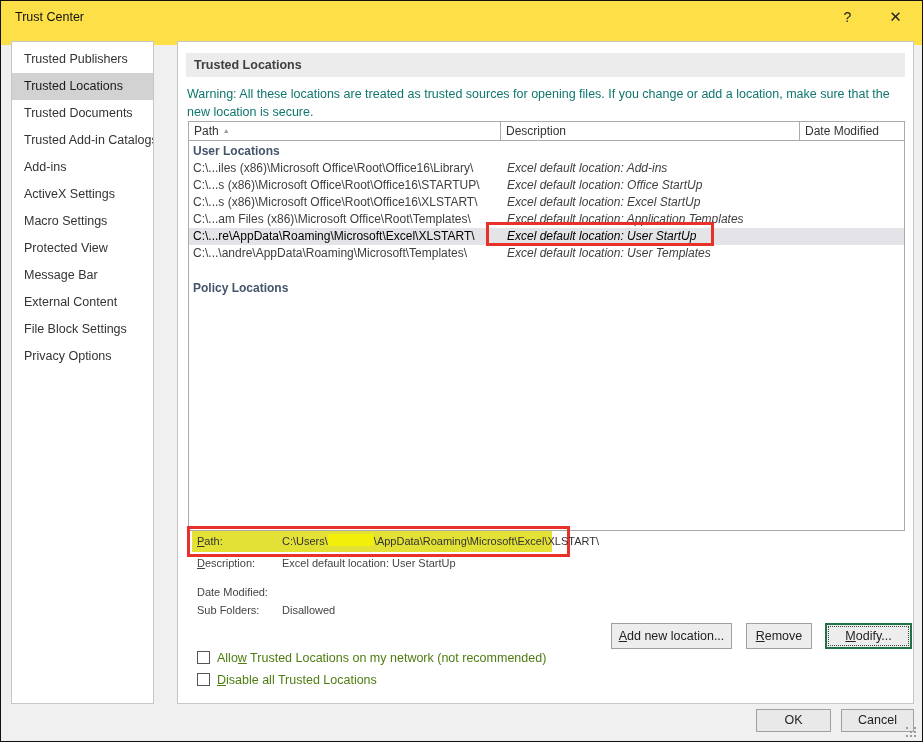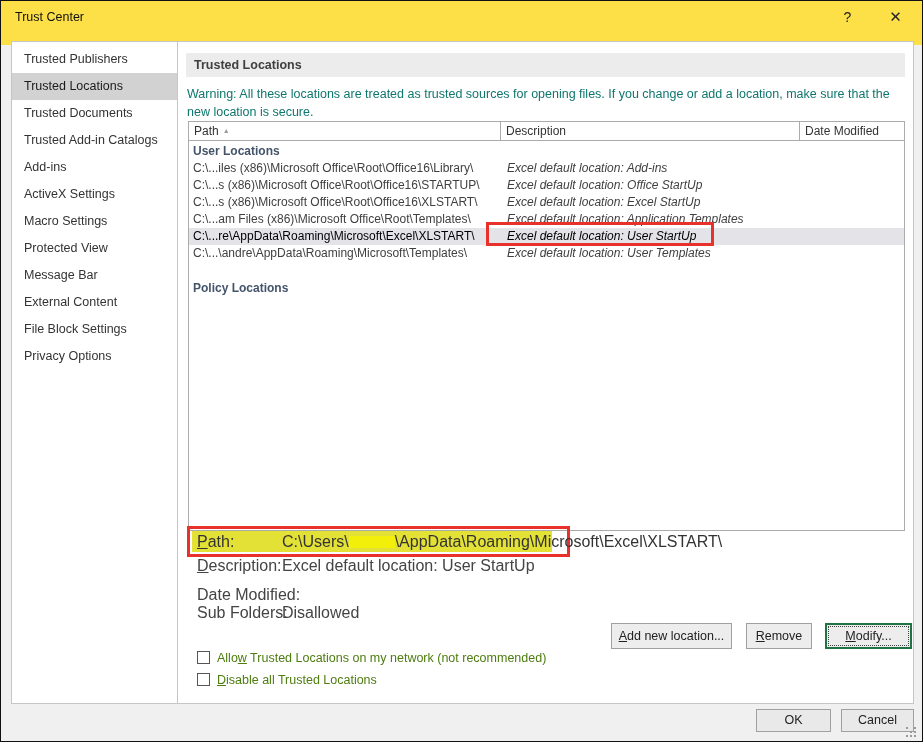--- a/index.html
+++ b/index.html
@@ -13,21 +13,21 @@
 
   
   .titlebar { position:absolute; left:0; top:0; width:100%; height:44px; background:#fde047; }
   .title-text { position:absolute; left:14px; top:0; line-height:32px; font-size:12.5px; color:#111; }
   .tb-btn { position:absolute; top:0; width:45px; height:32px; text-align:center; line-height:32px;
             font-size:14px; color:#222; cursor:default; }
   .tb-help { right:52px; }
   .tb-close { right:4px; font-size:15px; }
 
   
-  .sidebar { position:absolute; left:10px; top:40px; width:176px; height:663px;
+  .sidebar { position:absolute; left:10px; top:40px; width:143px; height:663px;
              background:#ffffff; border:1px solid #c6c6c6; padding-top:4px; }
   .side-item { height:27px; line-height:27px; padding-left:12px; font-size:12.5px; color:#333;
                white-space:nowrap; overflow:hidden; }
   .side-item.selected { background:var(--sidebar-selected,#d2d2d2); color:#1a1a1a; }
 
   .mainpanel { position:absolute; left:176px; top:40px; width:737px; height:663px;
                background:#ffffff; border:1px solid #c6c6c6; }
 
   .section-band { position:absolute; left:185px; top:52px; width:719px; height:24px;
                   background:#ececec; line-height:24px; padding-left:8px;
@@ -51,21 +51,21 @@
                  color:var(--group-label,#44546a); margin-top:2px; }
   .trow { display:flex; height:17px; line-height:17px; color:#404040; }
   .trow.selected { background:var(--selected-row,#e4e4e8); color:#000; }
   .tcell { white-space:nowrap; overflow:hidden; }
   .c-path { width:313px; padding-left:4px; }
   .c-description { width:299px; padding-left:5px;font-style:italic; }
   .c-date { flex:1; }
   .group-gap { height:16px; }
 
   
-  .detail-line { position:absolute; font-size:16px; color:#444; white-space:nowrap; }
+  .detail-line { position:absolute; font-size:11px; color:#444; white-space:nowrap; }
   .detail-label { display:inline-block; width:85px; }
   .underline { text-decoration:underline; }
   .path-band { left:191px; top:530px; height:21px; line-height:21px; width:360px;
                background:var(--highlight-yellow,#e3e135); padding-left:5px; color:#333; }
   .redacted-blob { display:inline-block; width:46px; height:12px;
                    background:var(--redaction-yellow,#f2ef0b); vertical-align:-1px; }
   .desc-line { left:196px; top:556px; }
   .date-line { left:196px; top:585px; }
   .sub-line  { left:196px; top:603px; }
 

